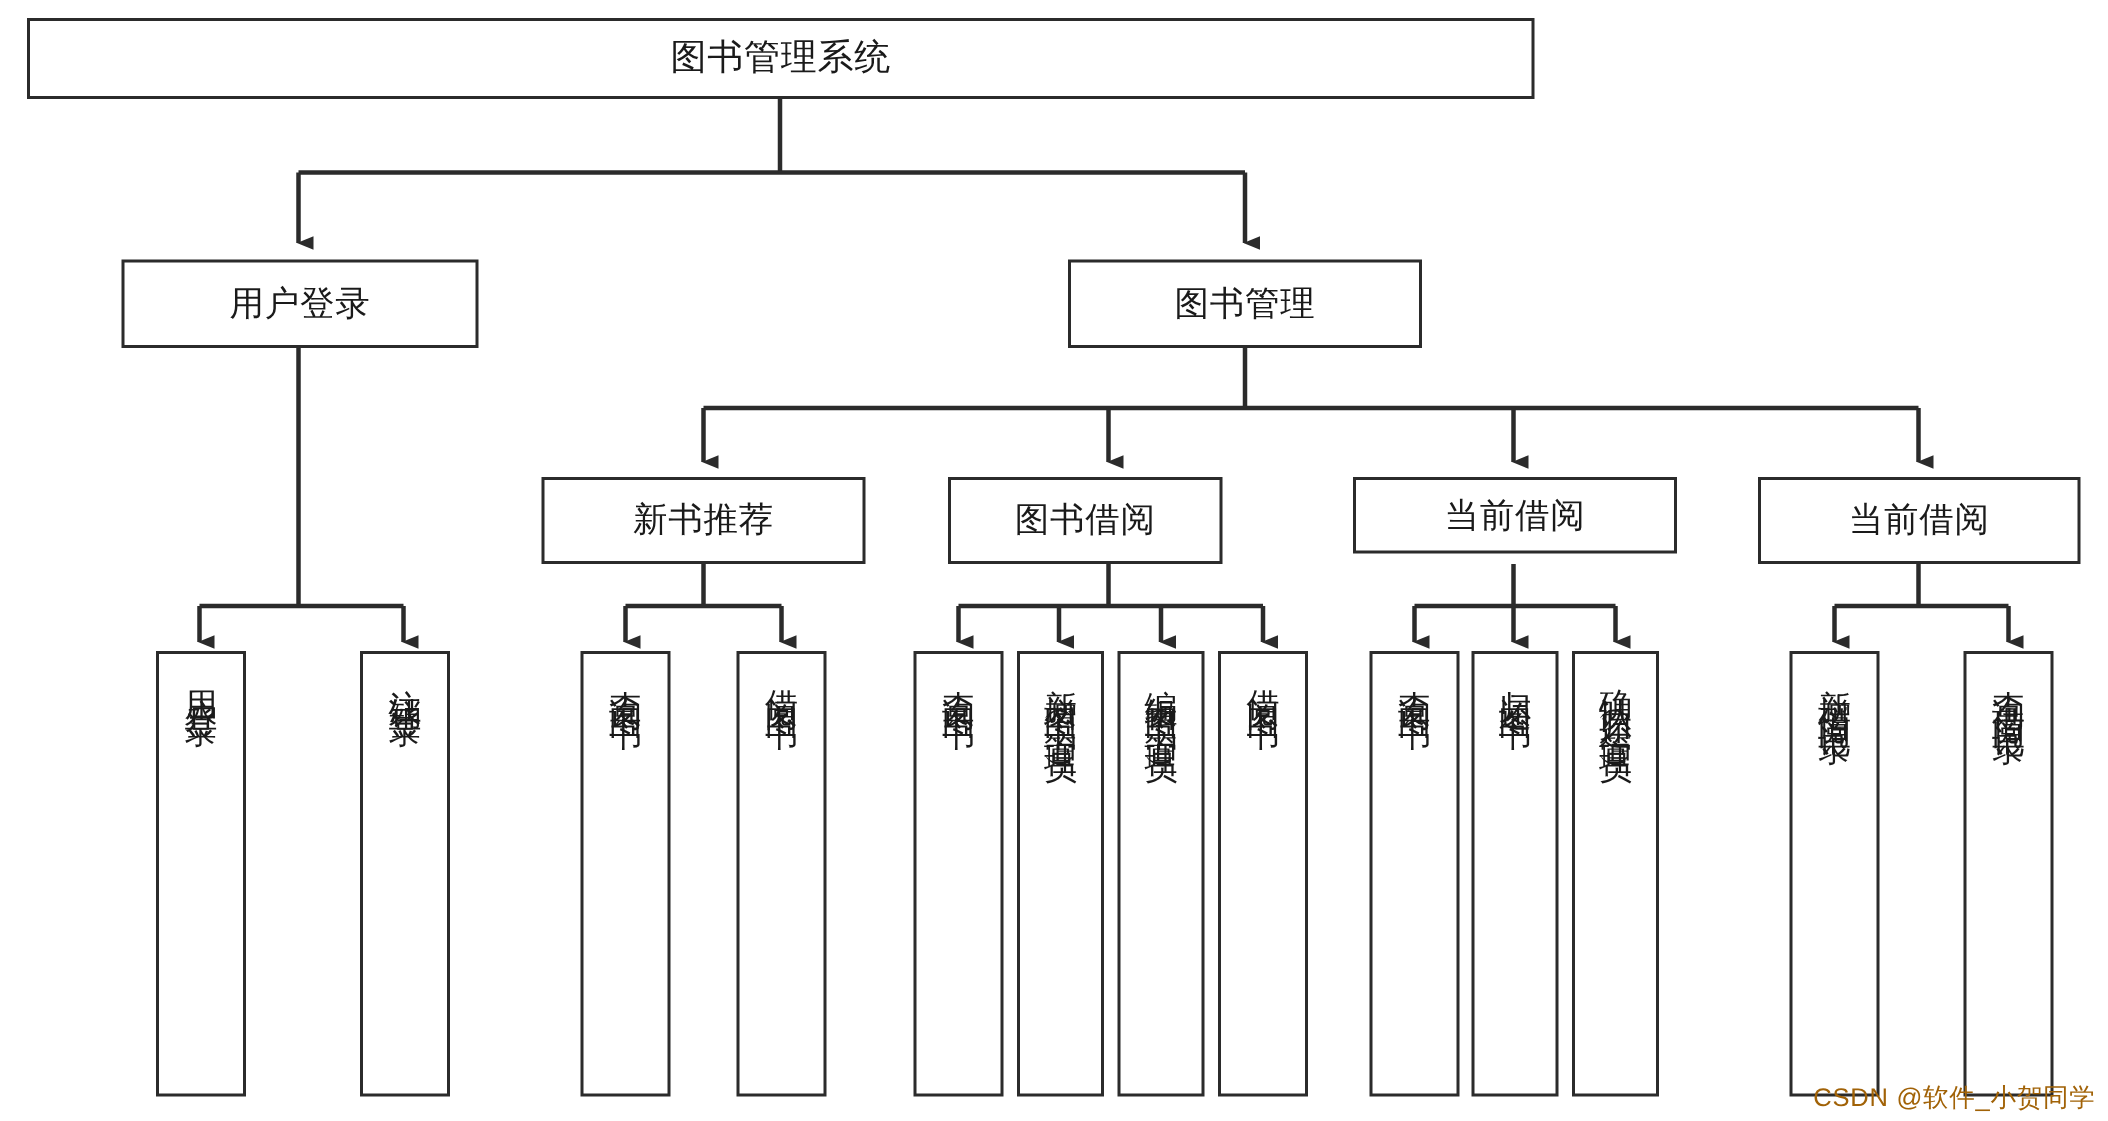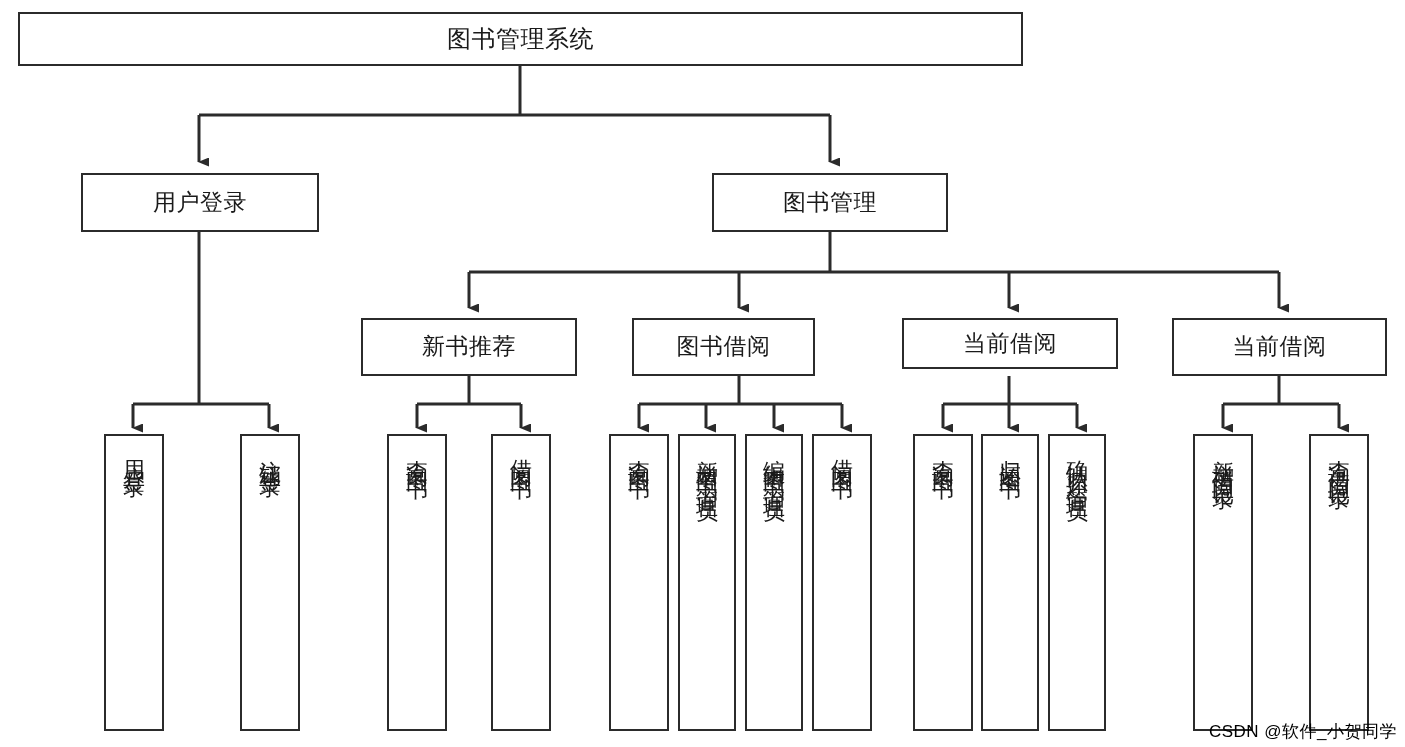--- a/index.html
+++ b/index.html
@@ -56,21 +56,21 @@
     letter-spacing: 6px;
     line-height: 1.0;
     white-space: nowrap;
     display: block;
   }
   .watermark {
     position: absolute;
     right: 8px;
     bottom: 4px;
     font-size: 17px;
-    color: #000000;
+    color: #a16207;
     letter-spacing: 0.5px;
     white-space: nowrap;
     user-select: none;
   }
 </style>
 </head>
 <body>
 
 <div id="canvas">
 

